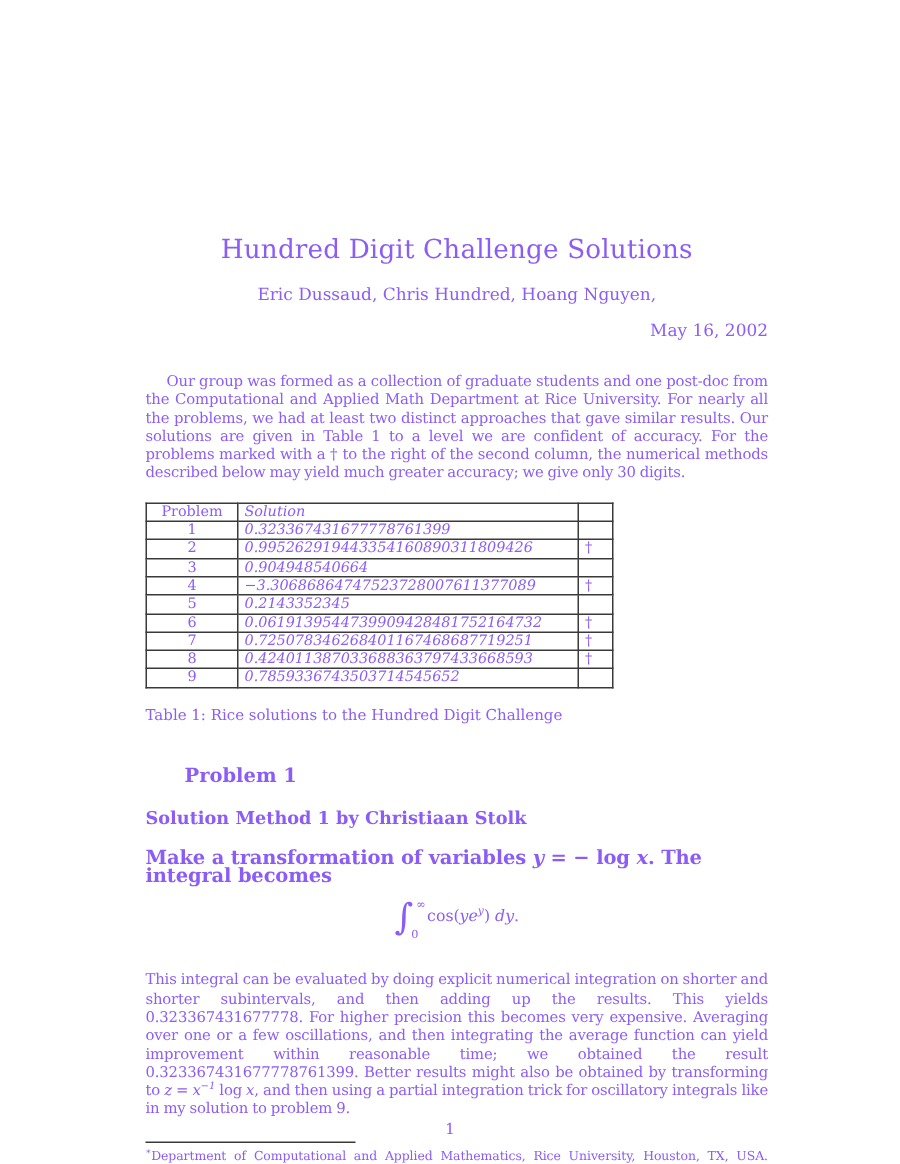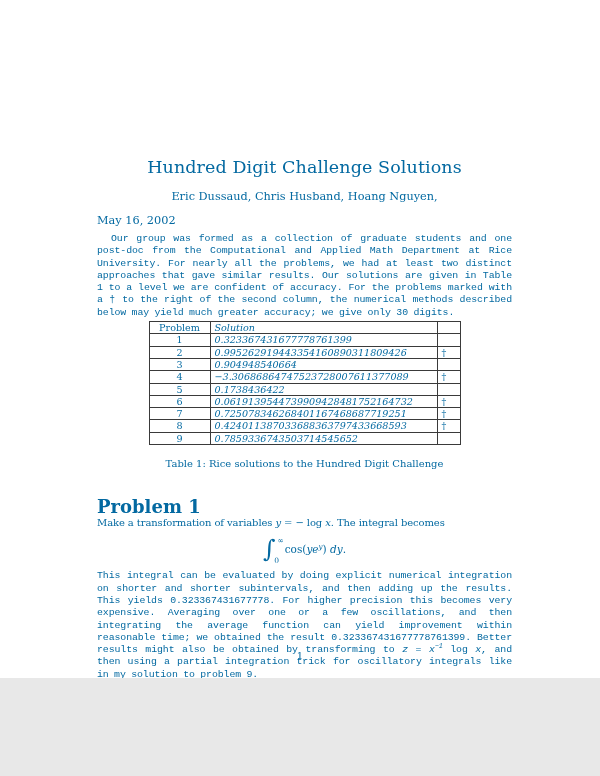--- a/index.html
+++ b/index.html
@@ -1,56 +1,54 @@
 <!DOCTYPE html>
 <html><head>
 <meta charset="utf-8">
 <style>
   html,body { margin:0; padding:0; background:#e8e8e8; }
   .page {
     position:relative;
-    width:600px; height:678px;
+    width:600px; height:776px;
     margin:0 auto;
     background:#ffffff;
-    color:#0369a1;
+    color:#8b5cf6;
     font-family:"DejaVu Serif", "Liberation Serif", serif;
     overflow:hidden;
     box-sizing:border-box;
     padding:157px 88px 0 97px;
   }
   .doc-title {
     text-align:center;
     font-size:17.5px;
     letter-spacing:0.1px;
   }
   .authors {
     margin-top:13px;
     text-align:center;
     font-size:11.3px;
     line-height:13px;
   }
   .date-line {
     margin-top:11px;
-    text-align:left;
+    text-align:right;
     font-size:11.3px;
   }
   .para {
-    margin-top:6px;
+    margin-top:22px;
     text-align:justify;
     font-size:9.9px;
     line-height:12.3px;
     letter-spacing:-0.1px;
     word-spacing:-0.4px;
-    font-family:Liberation Mono, monospace;
   }
   .para.indent { text-indent:14px; }
   .table-zone {
-    margin-top:2px;
+    margin-top:12px;
     display:flex;
-    justify-content:center;
   }
   table.solutions {
     border-collapse:collapse;
     font-size:9.6px;
   }
   table.solutions td, table.solutions th {
     border:1px solid #3a3a3a;
     padding:0 4px;
     height:11.3px;
     line-height:11.3px;
@@ -62,38 +60,40 @@
     width:218px; text-align:left;
     border-left:3px double #3a3a3a;
     font-style:italic;
   }
   td.col-dagger, th.col-dagger {
     border:none; background:transparent;
     width:14px; padding:0 0 0 8px; text-align:left;
   }
   .caption {
     margin-top:13px;
-    text-align:center;
+    text-align:left;
     font-size:10px;
   }
   .sec-heading {
     margin-top:27px;
-    font-size:18px;
+    font-size:13px;
     font-weight:bold;
+    margin-left:26px;
   }
   .sub-heading {
     margin-top:13px;
     font-size:11.8px;
     font-weight:bold;
   }
   .lead-line {
-    margin-top:0;
-    font-size:10px;
+    margin-top:15px;
+    font-size:13px;
     line-height:12.3px;
     letter-spacing:-0.1px;
+    font-weight:bold;
   }
   .formula-row {
     margin-top:5px;
     text-align:center;
     font-size:10.5px;
     height:30px;
     display:flex;
     align-items:center;
     justify-content:center;
   }
@@ -137,21 +137,21 @@
   }
 </style>
 </head>
 <body>
 
 <div class="page">
 
   <div class="doc-title">Hundred Digit Challenge Solutions</div>
 
   <div class="authors">
-    <div>Eric Dussaud, Chris Husband, Hoang Nguyen,</div>
+    <div>Eric Dussaud, Chris Hundred, Hoang Nguyen,</div>
   </div>
 
   <div class="date-line">May 16, 2002</div>
 
   <div class="para indent">Our group was formed as a collection of graduate students and one post-doc from the Computational and Applied Math Department at Rice University. For nearly all the problems, we had at least two distinct approaches that gave similar results. Our solutions are given in Table 1 to a level we are confident of accuracy. For the problems marked with a † to the right of the second column, the numerical methods described below may yield much greater accuracy; we give only 30 digits.</div>
 
   <div class="table-zone">
     <table class="solutions">
       <thead>
         <tr>
@@ -176,21 +176,21 @@
             <td class="col-solution">0.904948540664</td>
             <td class="col-dagger"></td>
           </tr>
           <tr>
             <td class="col-problem">4</td>
             <td class="col-solution">−3.30686864747523728007611377089</td>
             <td class="col-dagger">†</td>
           </tr>
           <tr>
             <td class="col-problem">5</td>
-            <td class="col-solution">0.1738436422</td>
+            <td class="col-solution">0.2143352345</td>
             <td class="col-dagger"></td>
           </tr>
           <tr>
             <td class="col-problem">6</td>
             <td class="col-solution">0.0619139544739909428481752164732</td>
             <td class="col-dagger">†</td>
           </tr>
           <tr>
             <td class="col-problem">7</td>
             <td class="col-solution">0.725078346268401167468687719251</td>
@@ -207,20 +207,21 @@
             <td class="col-dagger"></td>
           </tr>
         </tbody>
     </table>
   </div>
 
   <div class="caption">Table 1: Rice solutions to the Hundred Digit Challenge</div>
 
   <div class="sec-heading">Problem 1</div>
 
+  <div class="sub-heading">Solution Method 1 by Christiaan Stolk</div>
 
   <div class="lead-line"><span>Make a transformation of variables </span><span class="it">y</span><span> = − log </span><span class="it">x</span><span>. The integral becomes</span></div>
 
   <div class="formula-row">
     <span class="int-sign">∫</span>
       <span class="int-limits">
         <span class="upper">∞</span>
         <span class="lower">0</span>
       </span>
       <span class="formula-body"><span>cos(</span><span class="it">ye</span><sup class="it">y</sup><span>) </span><span class="it">dy</span><span>.</span></span>

